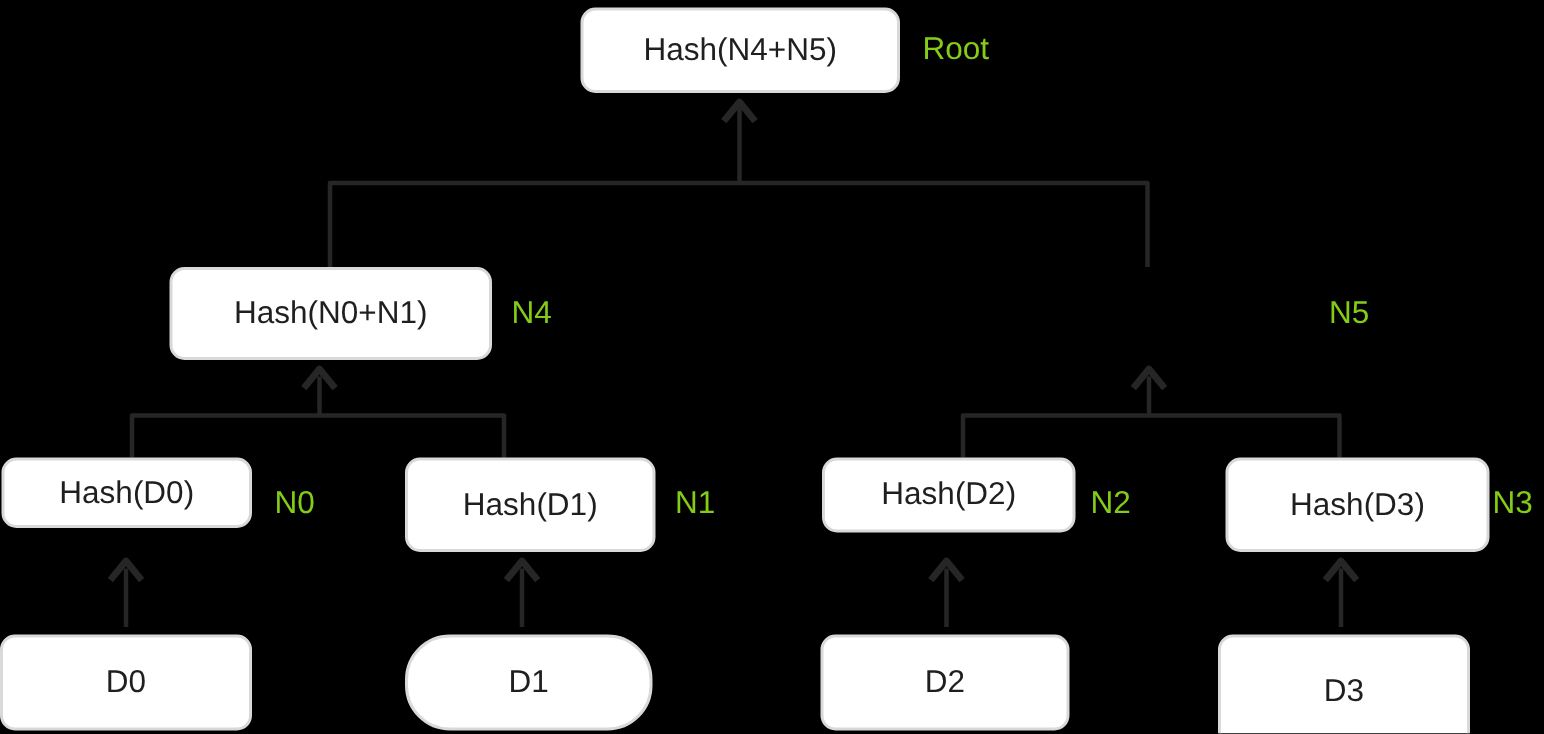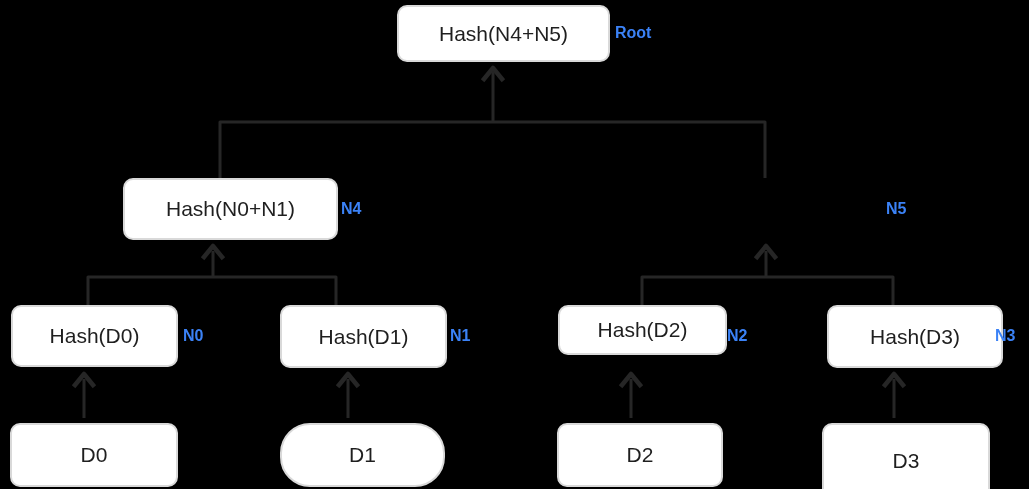--- a/index.html
+++ b/index.html
@@ -38,35 +38,34 @@
     box-sizing: border-box;
     background: #ffffff;
     border: 2px solid #d9d9d9;
     border-radius: 10px;
     display: flex;
     align-items: center;
     justify-content: center;
     font-size: 21px;
     color: #1f1f1f;
     white-space: nowrap;
-    margin-left: 10px;
   }
   .tag {
     position: absolute;
-    font-size: 16px;
-    font-weight: bold;
+    font-size: 21px;
+    font-weight: normal;
     line-height: 24px;
-    color: #3b82f6;
+    color: #84cc16;
     white-space: nowrap;
   }
   
   .n-root { left: 387px; top: 5px;   width: 213px; height: 57px; }
   .n-n4   { left: 113px; top: 178px; width: 215px; height: 62px; }
   .n-n5   { left: 657px; top: 178px; width: 216px; height: 62px; }
-  .n-n0   { left: 1px;   top: 305px; width: 167px; height: 62px; }
+  .n-n0   { left: 1px;   top: 305px; width: 167px; height: 47px; }
   .n-n1   { left: 270px; top: 305px; width: 167px; height: 63px; }
   .n-n2   { left: 548px; top: 305px; width: 169px; height: 50px; }
   .n-n3   { left: 817px; top: 305px; width: 176px; height: 63px; }
   .n-d0   { left: 0px;   top: 423px; width: 168px; height: 64px; }
   .n-d1   { left: 270px; top: 423px; width: 165px; height: 64px; border-radius: 30px; }
   .n-d2   { left: 547px; top: 423px; width: 166px; height: 64px; }
   .n-d3   { left: 812px; top: 423px; width: 168px; height: 76px; }
   
   .t-root { left: 615px; top: 21px;  }
   .t-n4   { left: 341px; top: 197px; }

